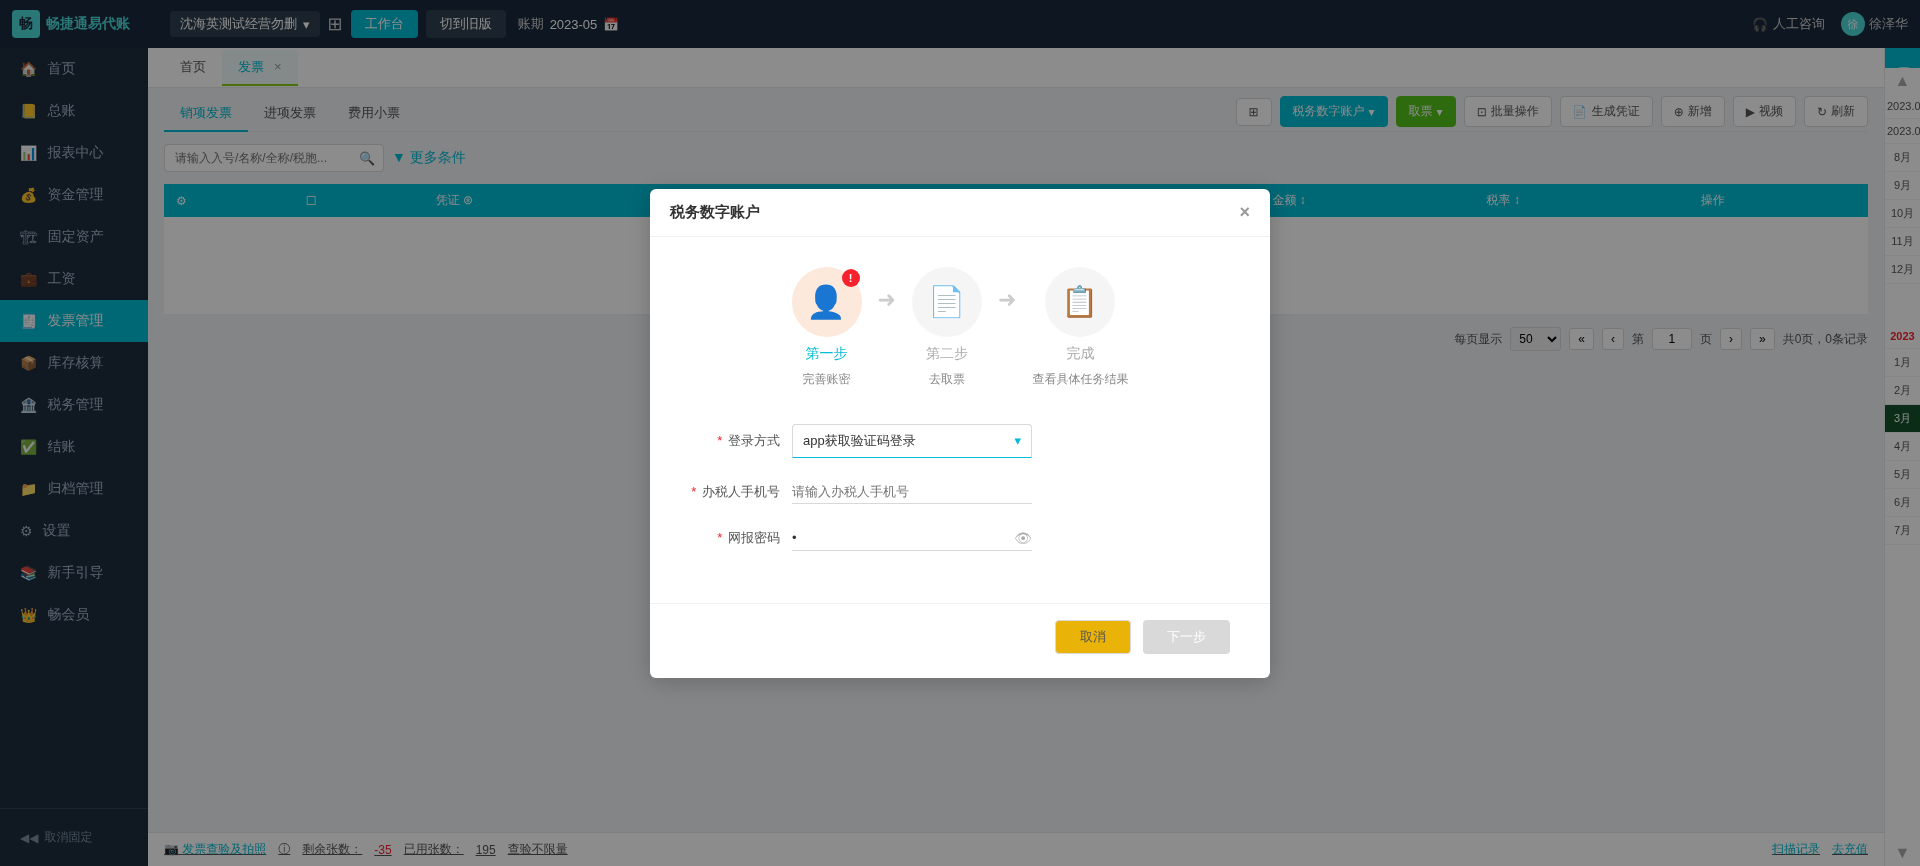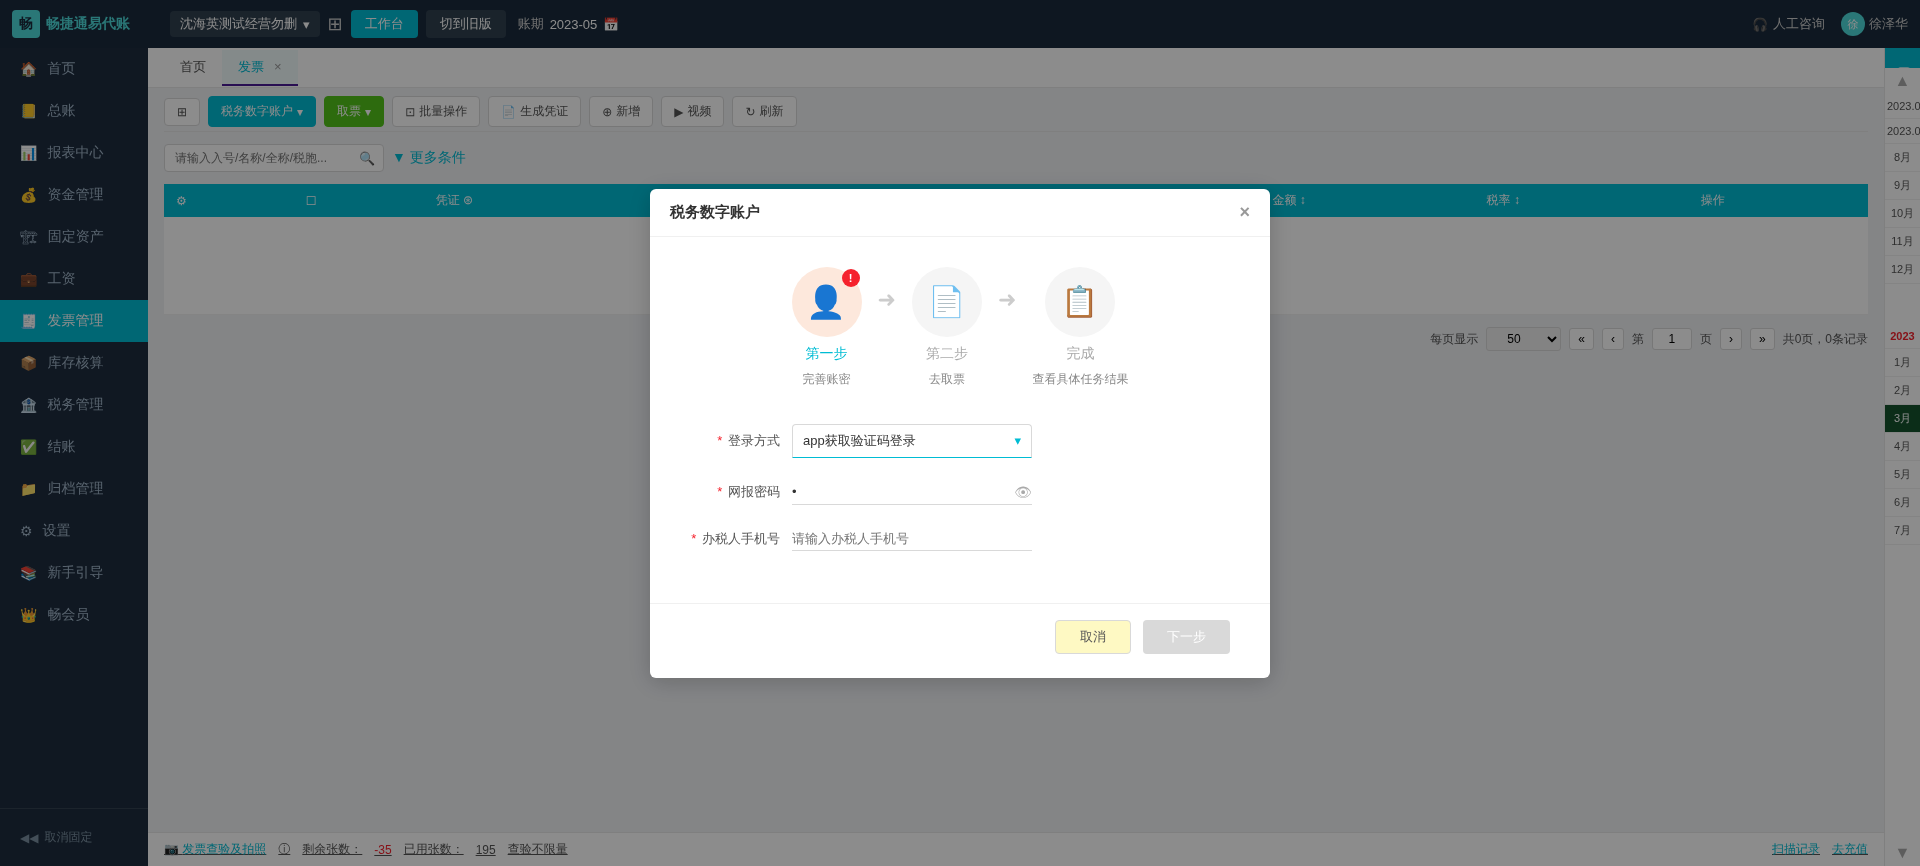--- a/index.html
+++ b/index.html
@@ -138,21 +138,21 @@
       padding: 8px 16px;
       cursor: pointer;
       font-size: 13px;
       color: #555;
       border-bottom: 2px solid transparent;
       display: flex; align-items: center; gap: 6px;
     }
     .tab-item.home { color: #555; }
     .tab-item.active {
       color: #00bcd4;
-      border-bottom: 2px solid #4c1d95;
+      border-bottom: 2px solid #84cc16;
       background: #f0fbfc;
     }
 
     
     .page-content {
       padding: 0 16px;
       flex: 1;
       overflow: auto;
     }
     .sub-tab {
@@ -450,21 +450,21 @@
       display: flex;
       justify-content: flex-end;
       gap: 12px;
       padding: 16px 40px 24px 40px;
       border-top: 1px solid #f0f0f0;
     }
     .btn-cancel {
       padding: 7px 24px;
       border: 1px solid #d9d9d9;
       border-radius: 4px;
-      background: #fef9c3;
+      background: #eab308;
       cursor: pointer;
       font-size: 13px;
       color: #555;
     }
     .btn-next {
       padding: 7px 24px;
       border: none;
       border-radius: 4px;
       background: #d9d9d9;
       cursor: pointer;
@@ -621,20 +621,25 @@
     </div>
     <div class="tab-item active">
       <span>发票</span>
       <span style="cursor:pointer; color:#999; margin-left:4px;">×</span>
     </div>
   </div>
 
   <div class="page-content">
 
     <div style="display:flex; align-items:flex-end; justify-content:space-between; border-bottom:1px solid #e8e8e8; margin-bottom:12px; padding-top:8px;">
+      <div style="display:flex; gap:0;">
+        <div class="sub-tab active">销项发票</div>
+        <div class="sub-tab">进项发票</div>
+        <div class="sub-tab">费用小票</div>
+      </div>
       <div class="toolbar" style="margin-bottom:4px; margin-right:0;">
         <button class="toolbar-btn">
           <span>⊞</span>
         </button>
         <button class="toolbar-btn teal">
           <span>税务数字账户</span>
           <span>▾</span>
         </button>
         <button class="toolbar-btn green">
           <span>取票</span>
@@ -689,21 +694,21 @@
       </thead>
       <tbody>
         <tr>
           <td colspan="8" style="text-align:center; padding:40px; color:#aaa;">暂无数据</td>
         </tr>
       </tbody>
     </table>
 
     <div style="display:flex; align-items:center; justify-content:flex-end; padding:12px 0; gap:8px; font-size:12px; color:#555;">
       <span>每页显示</span>
-      <select style="padding:3px 16px; border:1px solid #d9d9d9; border-radius:3px; font-size:12px;">
+      <select style="padding:3px 4px; border:1px solid #d9d9d9; border-radius:3px; font-size:12px;">
         <option>50</option>
         <option>100</option>
         <option>200</option>
       </select>
       <button class="page-btn">«</button>
       <button class="page-btn">‹</button>
       <span>第</span>
       <input class="page-input" type="text" value="1" style="">
       <span>页</span>
       <button class="page-btn">›</button>
@@ -777,38 +782,38 @@
         </div>
         <div class="form-select">
           <span>app获取验证码登录</span>
           <span style="color:#00bcd4;">▾</span>
         </div>
       </div>
 
       <div class="form-row">
         <div class="form-label">
           <span class="required">*</span>
+          <span>办税人手机号</span>
+        </div>
+        <div class="form-input-wrapper">
+          <input class="form-input-inner" type="text" placeholder="请输入办税人手机号" style="">
+        </div>
+      </div>
+
+      <div class="form-row">
+        <div class="form-label">
+          <span class="required">*</span>
           <span>网报密码</span>
         </div>
         <div class="form-input-wrapper">
           <input class="form-input-inner" type="password" value="a" style="">
           <span class="eye-icon">👁</span>
         </div>
       </div>
 
-      <div class="form-row">
-        <div class="form-label">
-          <span class="required">*</span>
-          <span>办税人手机号</span>
-        </div>
-        <div class="form-input-wrapper">
-          <input class="form-input-inner" type="text" placeholder="请输入办税人手机号" style="">
-        </div>
-      </div>
-
     </div>
 
     <div class="dialog-footer">
       <button class="btn-cancel">取消</button>
       <button class="btn-next">下一步</button>
     </div>
   </div>
 </div>
 
 </body></html>

